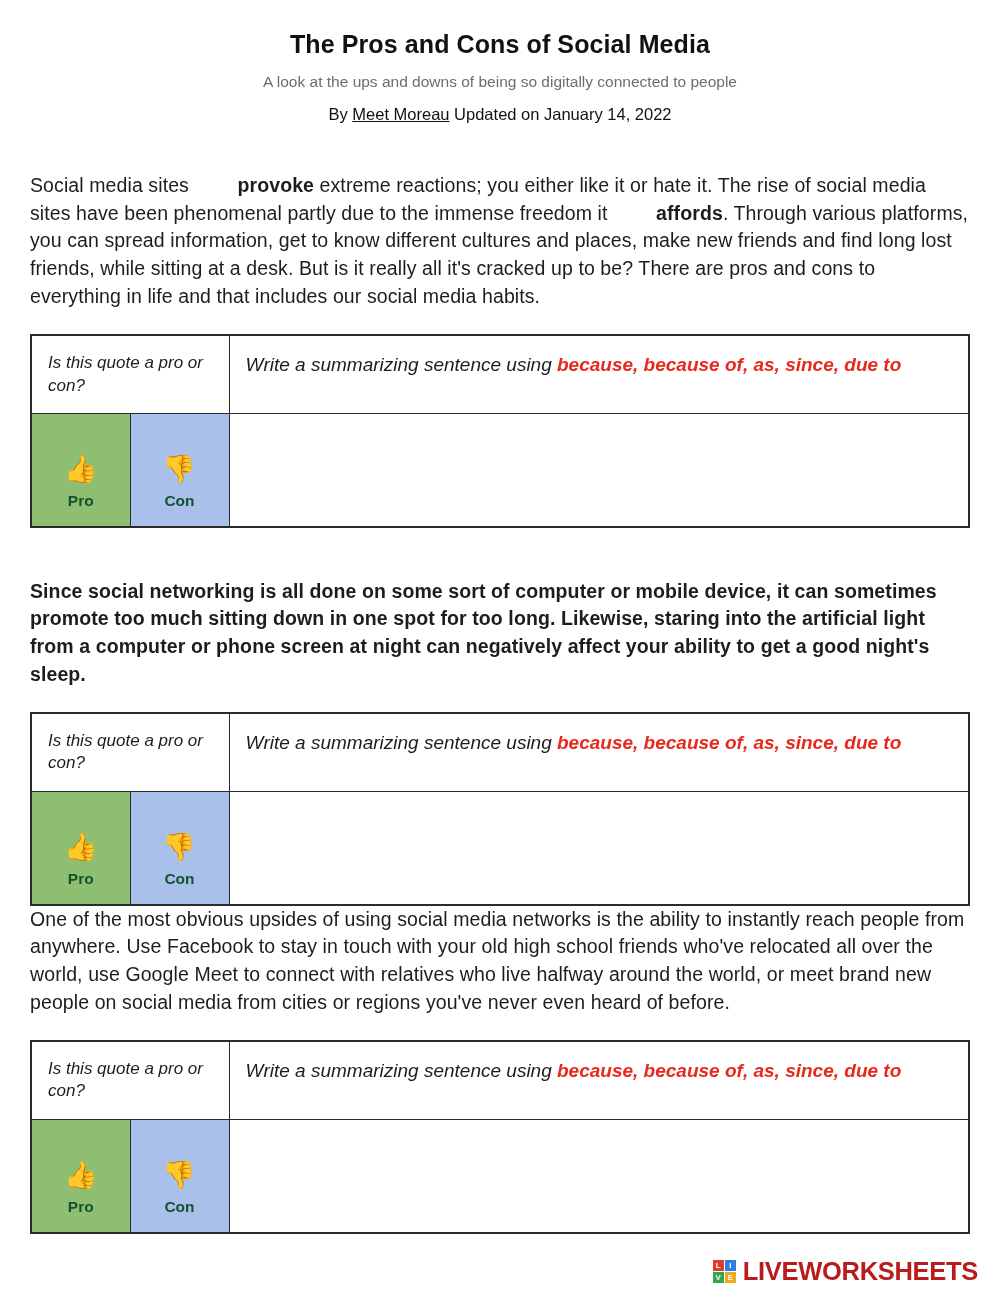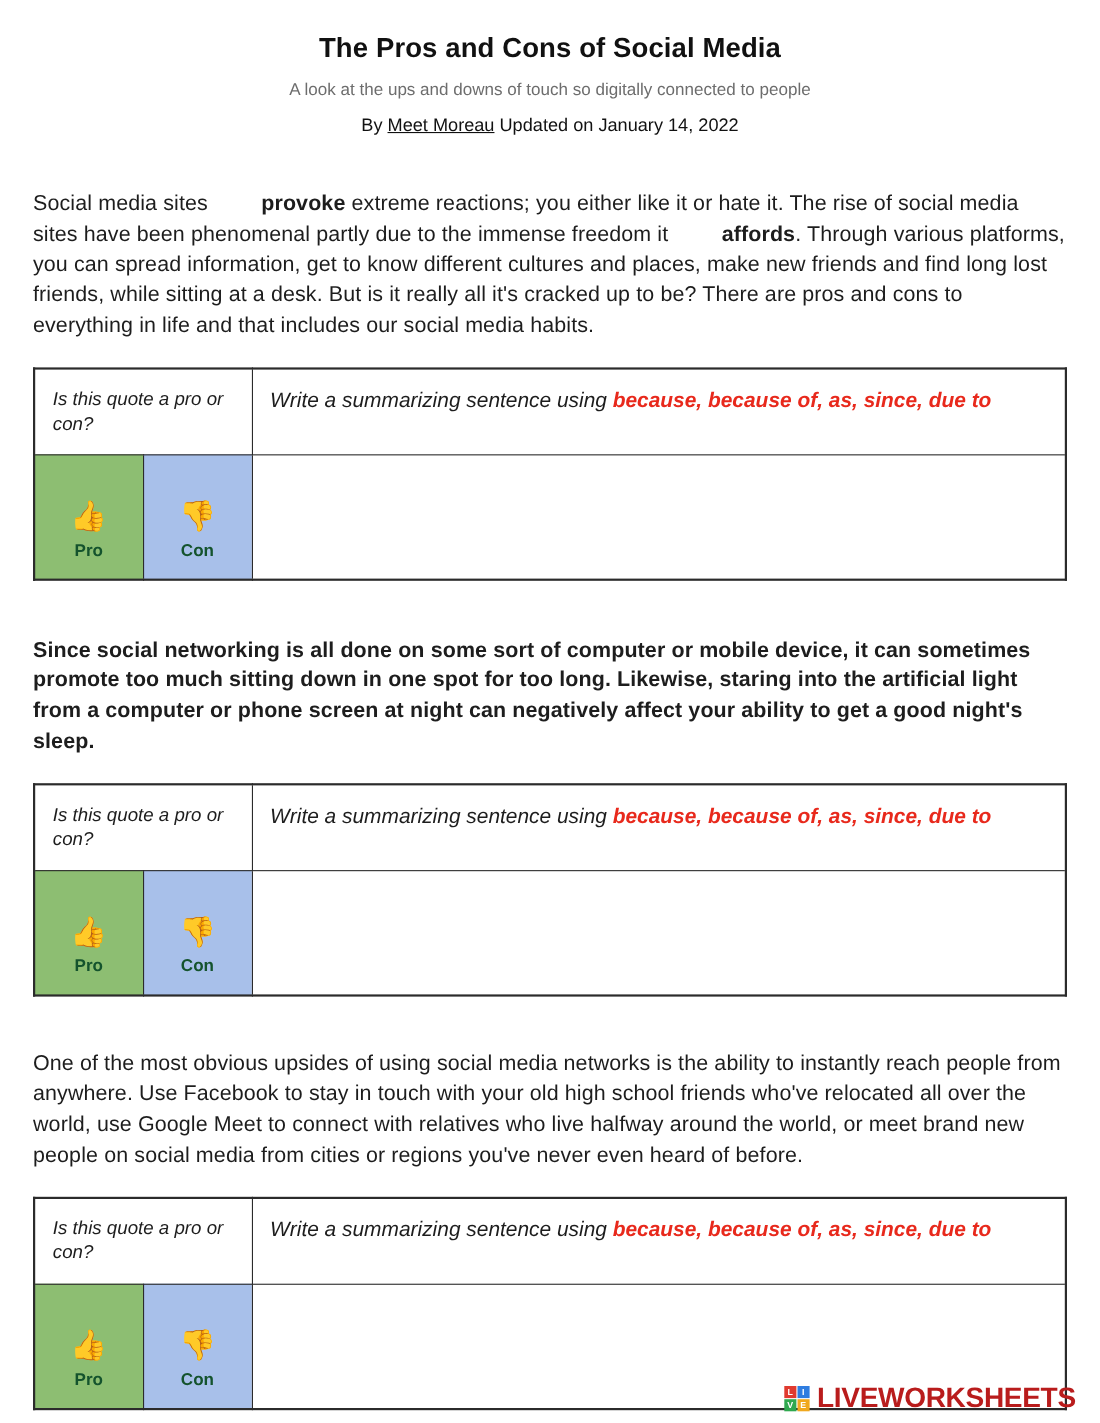--- a/index.html
+++ b/index.html
@@ -52,21 +52,21 @@
   .para {
     font-size: 19.5px;
     line-height: 1.42;
     color: #1d1d1d;
     margin: 0;
     letter-spacing: 0.1px;
   }
   .para b { font-weight: 700; margin-left: 43px; }
   .p1 { margin-top: 48px; }
   .p2 { margin-top: 50px; font-weight: bold; }
-  .p3 { margin-top: 48px; }
+  .p3 { }
 
   
   .qtable {
     width: 940px;
     border: 2px solid #2b2b2b;
     border-collapse: collapse;
     margin-top: 24px;
     table-layout: fixed;
   }
   .qtable td {
@@ -159,21 +159,21 @@
     color: #b91c1c;
     letter-spacing: -0.3px;
   }
 </style>
 </head>
 <body>
 
 <div class="page">
 
   <h1 class="doc-title">The Pros and Cons of Social Media</h1>
-  <div class="doc-subtitle">A look at the ups and downs of touch so digitally connected to people</div>
+  <div class="doc-subtitle">A look at the ups and downs of being so digitally connected to people</div>
   <div class="byline">
     <span>By </span><span class="author">Meet Moreau</span><span>  Updated on January 14, 2022</span>
   </div>
 
   <p class="para p1"><span>Social media sites </span><b>provoke</b><span> extreme reactions; you either like it or hate it.  The rise of social media sites have been phenomenal partly due to the immense freedom it </span><b>affords</b><span>. Through various platforms,  you can spread information, get to know different cultures and places, make new friends and find long lost friends,  while sitting at a desk.  But is it really all it's cracked up to be?  There are pros and cons to everything in life and that includes our social media habits.</span></p>
 
   <table class="qtable">
     <tbody>
         <tr>
       <td class="cell-prompt" colspan="2">Is this quote a pro or con?</td>

